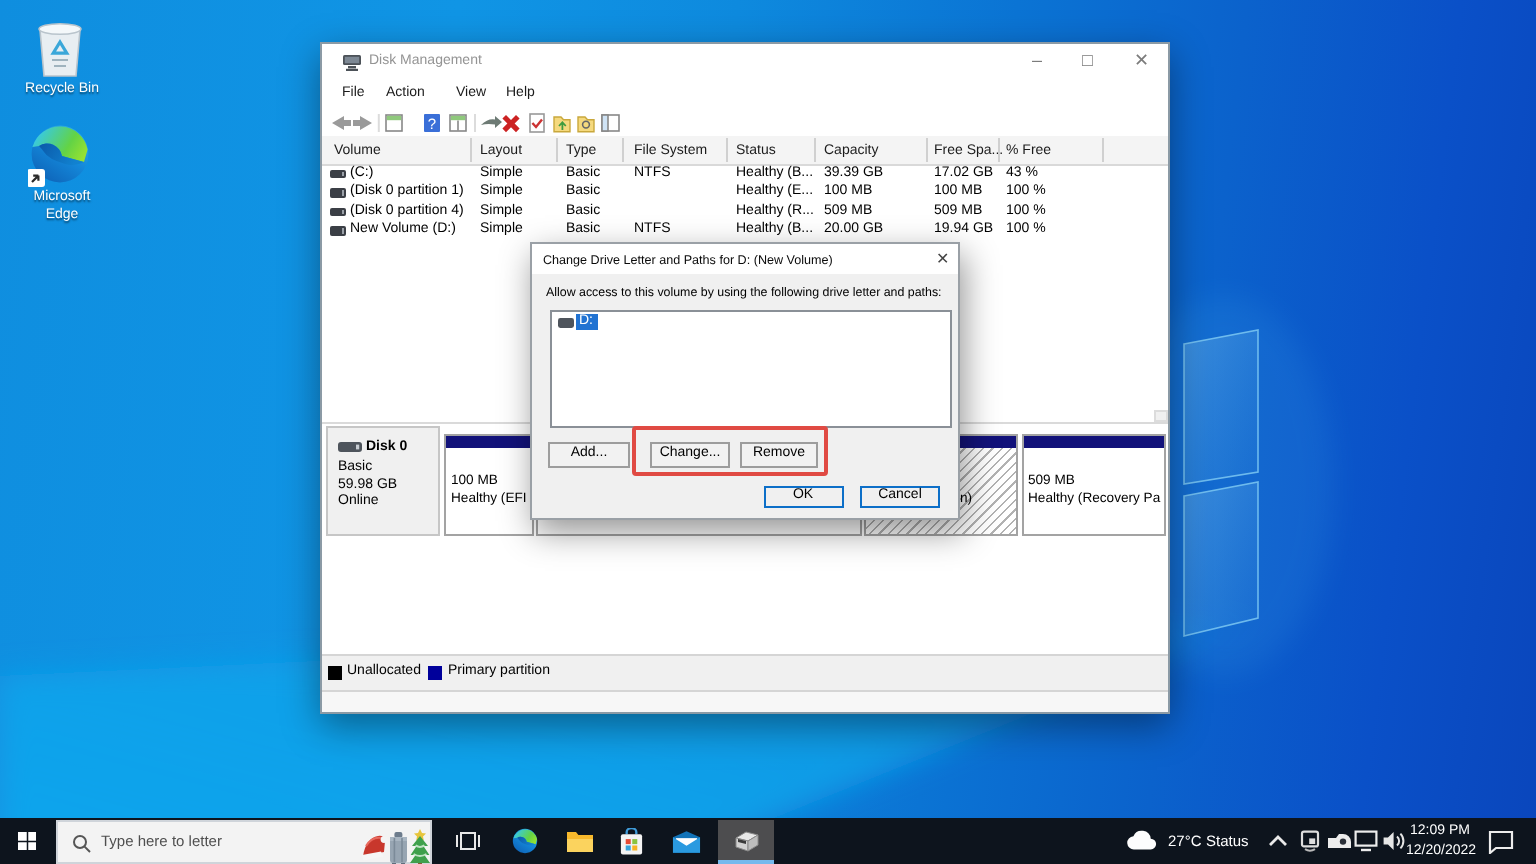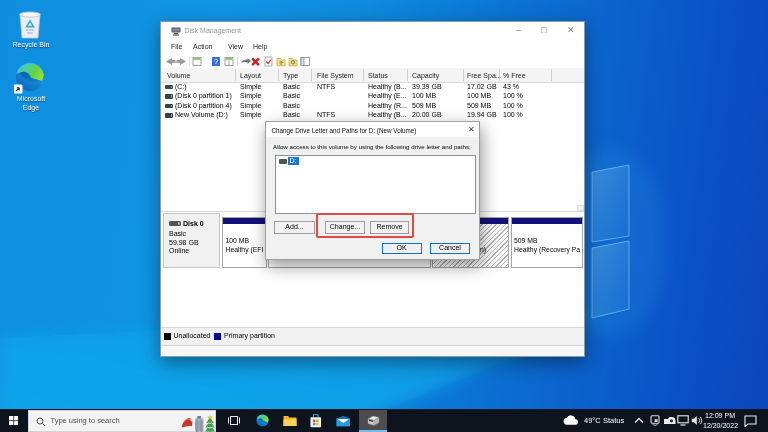--- a/index.html
+++ b/index.html
@@ -280,21 +280,21 @@
       <rect x="0" y="0" width="4.6" height="4.6" fill="#fff"></rect>
         <rect x="5.4" y="0" width="4.6" height="4.6" fill="#fff"></rect>
       <rect x="0" y="5.4" width="4.6" height="4.6" fill="#fff"></rect>
         <rect x="5.4" y="5.4" width="4.6" height="4.6" fill="#fff"></rect>
     </svg>
     <div id="search">
       <svg class="abs" style="left:7px;top:6px" width="10" height="10" viewBox="0 0 10 10">
           <circle cx="4" cy="4" r="3" fill="none" stroke="#555" stroke-width="1"></circle>
           <line x1="6.3" y1="6.3" x2="9" y2="9" stroke="#555" stroke-width="1"></line>
         </svg>
-      <div class="abs" style="left:22px;top:5px;">Type using to search</div>
+      <div class="abs" style="left:22px;top:5px;">Type here to letter</div>
       <svg class="abs" style="left:151px;top:2.5px" width="36" height="20" viewBox="0 0 36 20">
         <path d="M1.5 14 q1.5 -9 7.5 -10 q3 -0.5 3.5 2.5 l-0.5 5.5 Z" fill="#c8372c"></path>
         <path d="M3 9 q3 -5 8 -4" stroke="#e8695e" stroke-width="1" fill="none"></path>
         <circle cx="12" cy="5.8" r="1.7" fill="#f4f4f4"></circle>
         <path d="M1 13.5 l9.5 -1.8 1 2.6 -9.8 2 Z" fill="#f6f6f6"></path>
         <rect x="15" y="4.5" width="8.5" height="13" rx="1.5" fill="#97a5b2"></rect>
         <rect x="17.2" y="2" width="4" height="3" rx="1" fill="#6d7c8c"></rect>
         <rect x="15" y="4.5" width="8.5" height="2" fill="#a9b6c2"></rect>
         <line x1="17.2" y1="5" x2="17.2" y2="17" stroke="#7c8b99" stroke-width="0.8"></line>
         <line x1="21" y1="5" x2="21" y2="17" stroke="#7c8b99" stroke-width="0.8"></line>
@@ -337,21 +337,21 @@
     <svg class="abs" style="left:366px;top:4.5px" width="15" height="14" viewBox="0 0 15 14">
       <path d="M2 6 l5 -3 6 1.5 -5 3 Z" fill="#e8e8e8" stroke="#8a8a8a" stroke-width="0.5"></path>
       <path d="M2 6 l6 1.5 v5 l-6 -2 Z" fill="#d2d2d2" stroke="#8a8a8a" stroke-width="0.5"></path>
       <path d="M8 7.5 l5 -3 v5 l-5 3 Z" fill="#bdbdbd" stroke="#8a8a8a" stroke-width="0.5"></path>
       <path d="M3 6.5 l4 1 v1.5 l-4 -1 Z" fill="#3a3a3a"></path>
     </svg>
 
     <svg class="abs" style="left:563px;top:6px" width="16.5" height="12" viewBox="0 0 20 13">
       <path d="M5 11 a4 4 0 0 1 -0.5 -8 a5.5 5.5 0 0 1 10.5 1.5 a3.2 3.2 0 0 1 0 6.5 Z" fill="#fdfdfd"></path>
     </svg>
-    <div class="tbtxt" style="left:584px;top:7px;">49°C</div>
+    <div class="tbtxt" style="left:584px;top:7px;">27°C</div>
     <div class="tbtxt" style="left:603px;top:7px;">Status</div>
     <svg class="abs" style="left:634px;top:8px" width="10" height="7" viewBox="0 0 10 7">
         <path d="M1 5.5 L5 1.5 L9 5.5" fill="none" stroke="#e9e9e9" stroke-width="1.4"></path>
       </svg>
     <svg class="abs" style="left:650px;top:6px" width="10" height="11" viewBox="0 0 10 11">
       <rect x="1" y="0.8" width="8" height="7.4" rx="1" fill="none" stroke="#dedede" stroke-width="1.1"></rect>
       <rect x="4.6" y="4.2" width="3" height="2.8" fill="#dedede"></rect>
       <path d="M2.5 9.6 q2.5 1.6 5 0" stroke="#b9b9b9" stroke-width="1" fill="none"></path>
     </svg>
     <svg class="abs" style="left:663px;top:7px" width="13" height="9" viewBox="0 0 13 9">

